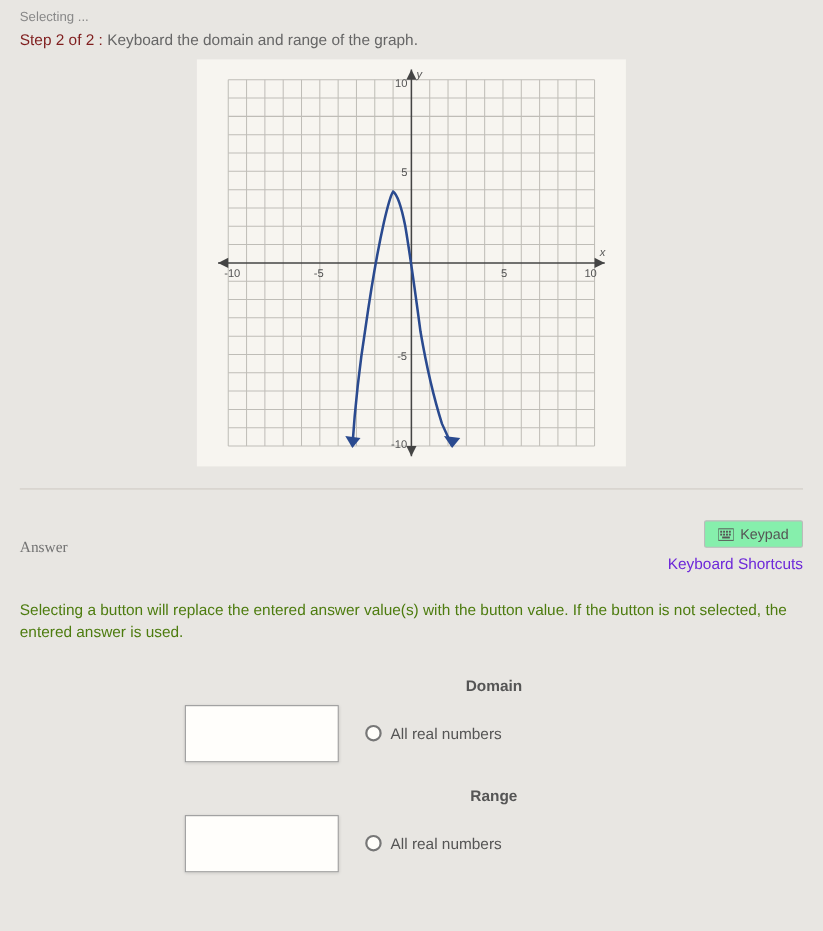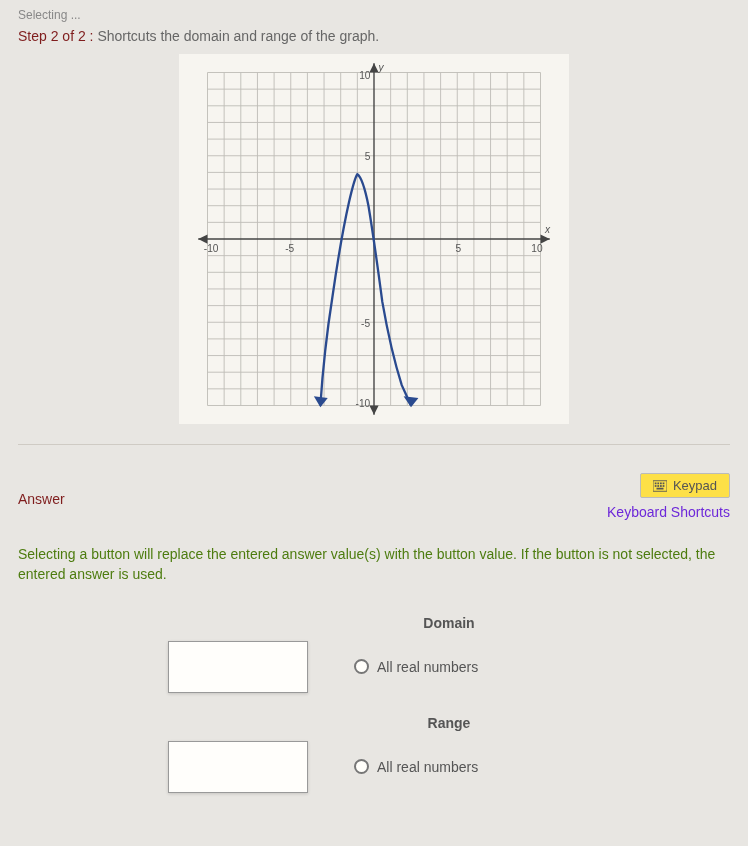--- a/index.html
+++ b/index.html
@@ -34,32 +34,33 @@
 }
 .answer-row {
   display: flex;
   justify-content: space-between;
   align-items: flex-start;
   margin-top: 18px;
   padding-top: 10px;
 }
 .answer-title {
   font-size: 14px;
-  color: #7f1d1d;
+  color: #737373;
   margin-top: 18px;
+  font-family: Liberation Serif, serif;
 }
 .right-links {
   text-align: right;
 }
 .keypad-btn {
   display: inline-flex;
   align-items: center;
   gap: 6px;
   border: 1px solid #bbb;
-  background: #fde047;
+  background: #86efac;
   padding: 4px 12px;
   font-size: 13px;
   color: #555;
   border-radius: 2px;
   cursor: pointer;
 }
 .keypad-icon { width: 14px; height: 12px; }
 .kbd-short {
   color: #6d28d9;
   font-size: 14px;
@@ -95,41 +96,40 @@
   background: #fffefb;
   padding: 4px 6px;
   font-size: 14px;
   box-shadow: 0 1px 3px rgba(0,0,0,0.15);
 }
 .radio-wrap {
   display: inline-flex;
   align-items: center;
   gap: 8px;
   cursor: pointer;
-  margin-left: 22px;
 }
 .radio {
   width: 15px; height: 15px;
   border: 2px solid #777;
   border-radius: 50%;
   background: #fffefa;
 }
 .radio-lbl {
   font-size: 14px;
   color: #555;
 }
 hr.div { border: none; border-top: 1px solid #cfcbc4; margin: 10px 0 0; }
 </style>
 </head>
 <body>
 
 <div class="header-cutoff">Selecting ...</div>
 
 <div class="step-line">
-  <b>Step 2 of 2 :</b><span> Shortcuts the domain and range of the graph.</span>
+  <b>Step 2 of 2 :</b><span> Keyboard the domain and range of the graph.</span>
 </div>
 
 <div class="graph-wrap">
   <svg class="graph" viewBox="0 0 400 400">
     <g stroke="#bfbdb7" stroke-width="1">
       <line x1="20" y1="20" x2="20" y2="380"></line>
         <line x1="38" y1="20" x2="38" y2="380"></line>
       <line x1="56" y1="20" x2="56" y2="380"></line>
         <line x1="74" y1="20" x2="74" y2="380"></line>
       <line x1="92" y1="20" x2="92" y2="380"></line>

